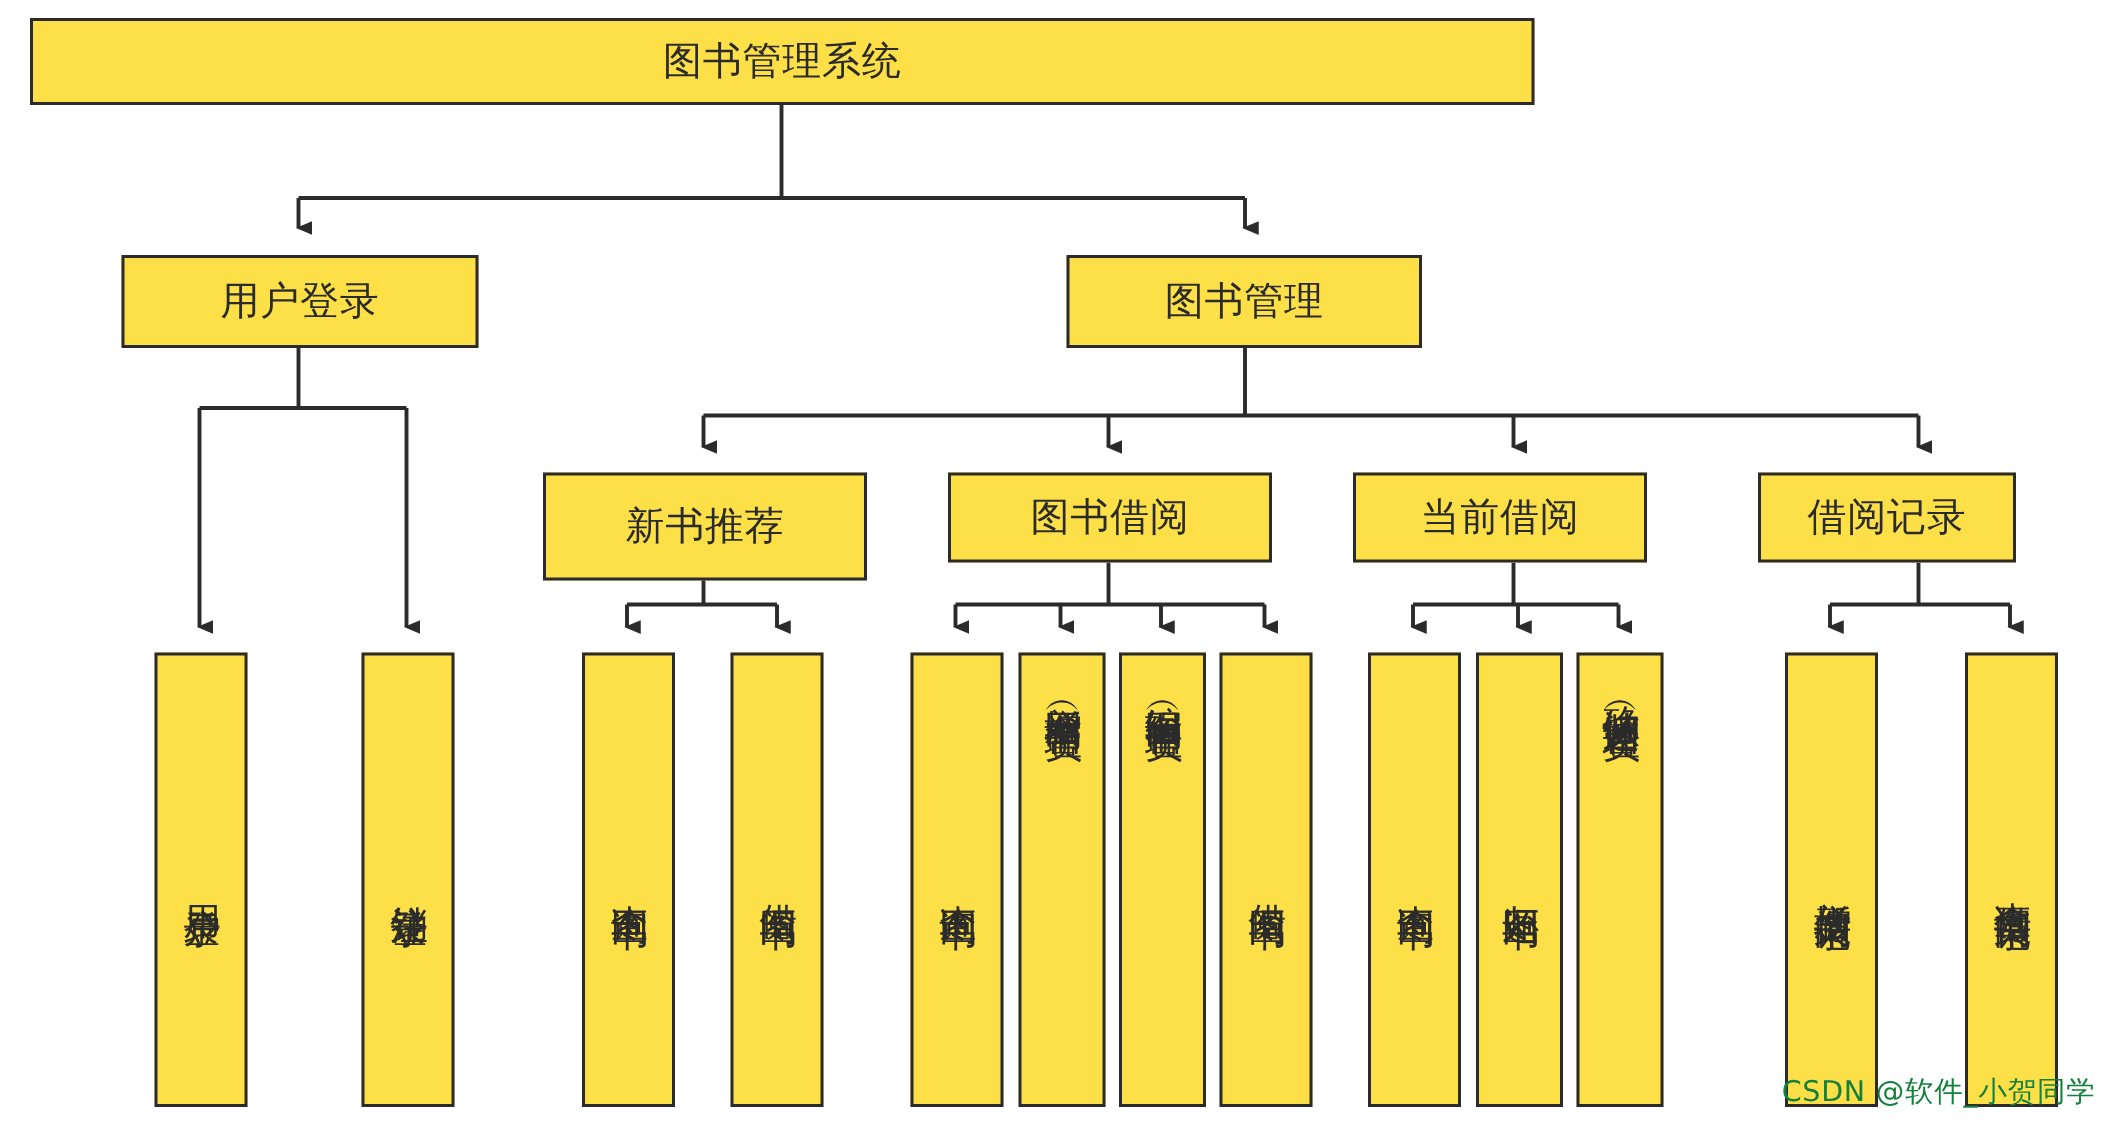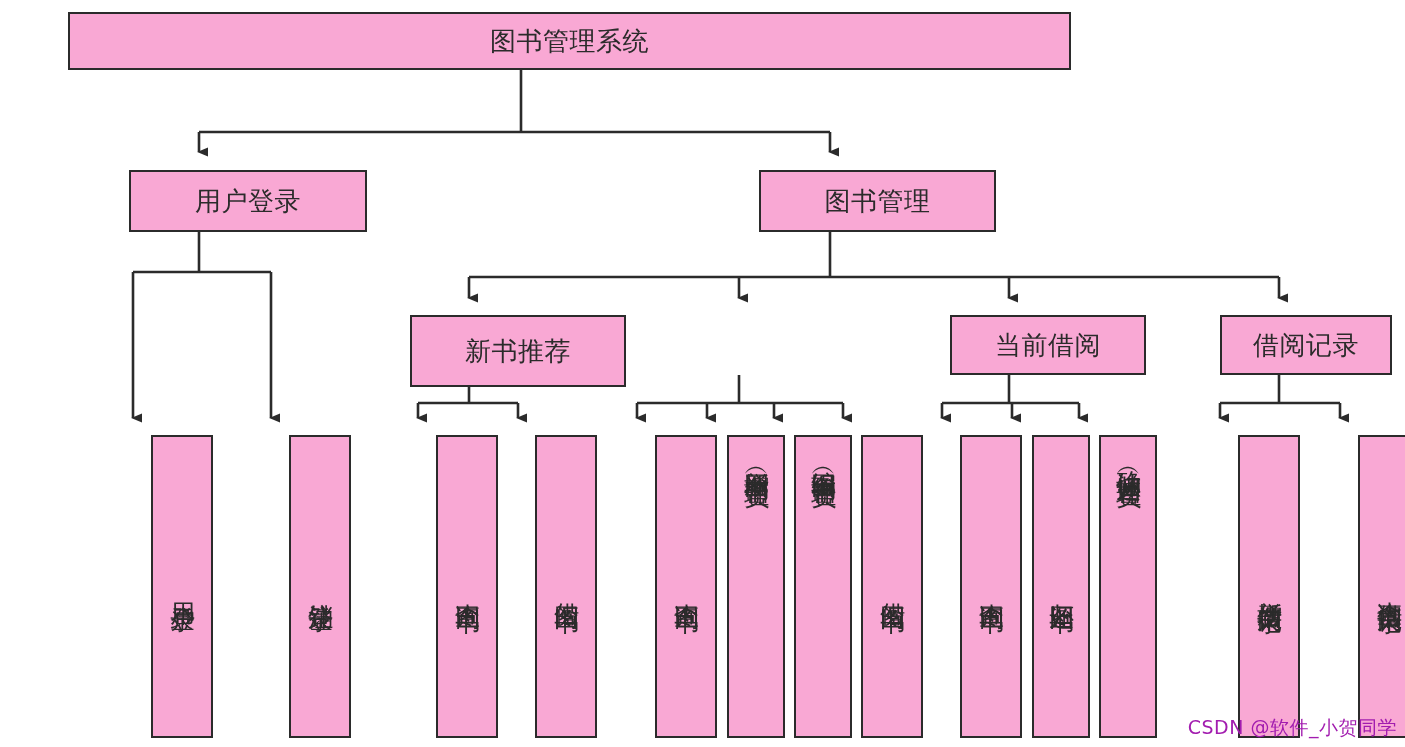--- a/index.html
+++ b/index.html
@@ -21,27 +21,26 @@
     position: absolute;
     left: 0;
     top: 0;
     width: 1405px;
     height: 747px;
   }
   .node {
     position: absolute;
     box-sizing: border-box;
     border: 2.6px solid #2b2b2b;
-    background: #f9a8d4;
+    background: #fde047;
     display: flex;
     align-items: center;
     justify-content: center;
     color: #2b2b2b;
     z-index: 2;
-    margin-left: 48px;
   }
   .node.horiz {
     font-size: 26px;
     line-height: 1.1;
     letter-spacing: 0.5px;
     white-space: nowrap;
   }
   .node.vert {
     align-items: flex-start;
     justify-content: center;
@@ -58,21 +57,21 @@
   }
   .node.vert.centered {
     align-items: center;
     padding-top: 0;
   }
   .watermark {
     position: absolute;
     right: 8px;
     bottom: 6px;
     font-size: 19px;
-    color: #a21caf;
+    color: #15803d;
     letter-spacing: 0.5px;
     z-index: 5;
     white-space: nowrap;
     font-family: "DejaVu Sans", "Liberation Sans", sans-serif;
   }
 </style>
 </head>
 <body>
 
 <div id="canvas">
@@ -134,20 +133,23 @@
   <div class="node horiz" style="left: 81px; top: 170px; width: 238px; height: 62px;">
     <span>用户登录</span>
   </div>
   <div class="node horiz" style="left: 711px; top: 170px; width: 237px; height: 62px;">
     <span>图书管理</span>
   </div>
 
   <div class="node horiz" style="left: 362px; top: 315px; width: 216px; height: 72px;">
     <span>新书推荐</span>
   </div>
+  <div class="node horiz" style="left: 632px; top: 315px; width: 216px; height: 60px;">
+    <span>图书借阅</span>
+  </div>
   <div class="node horiz" style="left: 902px; top: 315px; width: 196px; height: 60px;">
     <span>当前借阅</span>
   </div>
   <div class="node horiz" style="left: 1172px; top: 315px; width: 172px; height: 60px;">
     <span>借阅记录</span>
   </div>
 
   <div class="node vert centered" style="left: 103px; top: 435px; width: 62px; height: 303px;">
     <span class="vlabel">用户登录</span>
   </div>

